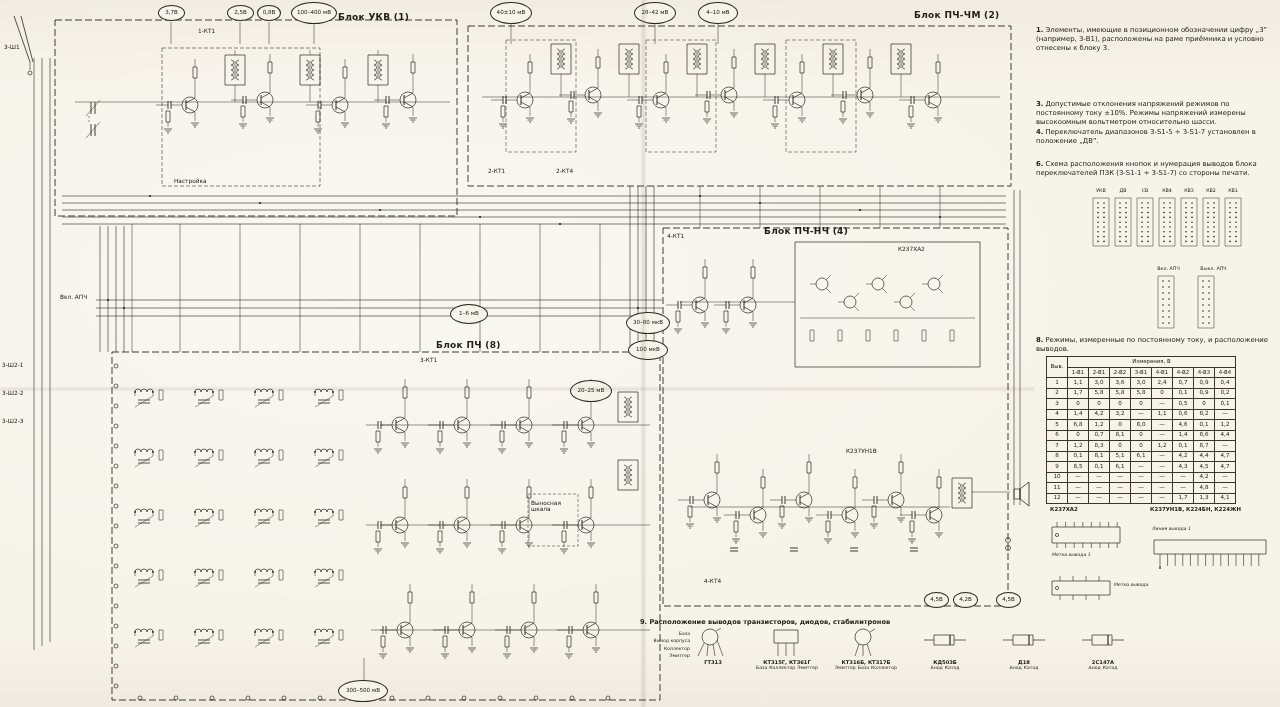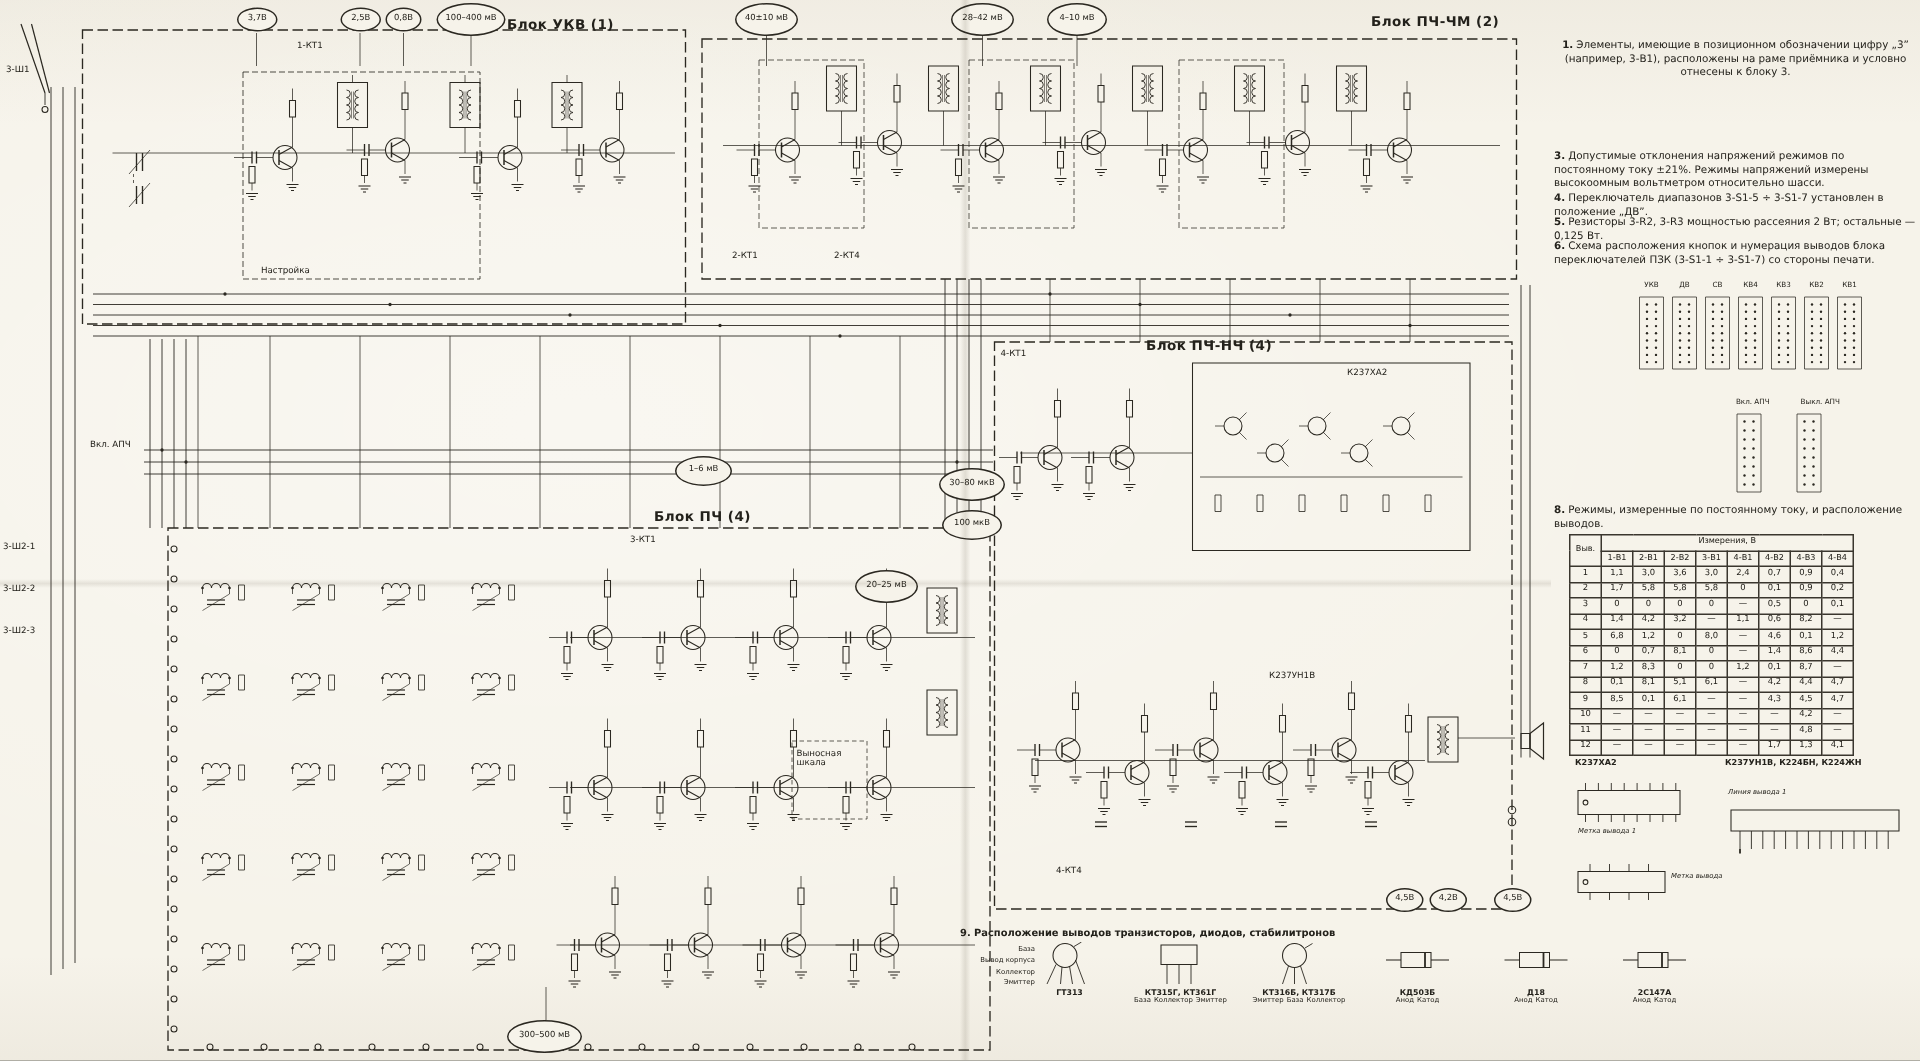--- a/index.html
+++ b/index.html
@@ -1084,21 +1084,21 @@
         <circle cx="464" cy="698" r="2" fill="none" stroke="#2b2821" stroke-width="0.7"></circle>
         <circle cx="500" cy="698" r="2" fill="none" stroke="#2b2821" stroke-width="0.7"></circle>
         <circle cx="536" cy="698" r="2" fill="none" stroke="#2b2821" stroke-width="0.7"></circle>
         <circle cx="572" cy="698" r="2" fill="none" stroke="#2b2821" stroke-width="0.7"></circle>
         <circle cx="608" cy="698" r="2" fill="none" stroke="#2b2821" stroke-width="0.7"></circle>
       </g>
     </svg>
   <div id="overlay">
       <div class="block-title" style="left: 338px; top: 12px;">Блок УКВ (1)</div>
       <div class="block-title" style="left: 914px; top: 10px;">Блок ПЧ-ЧМ (2)</div>
-      <div class="block-title" style="left: 436px; top: 340px;">Блок ПЧ (4)</div>
+      <div class="block-title" style="left: 436px; top: 340px;">Блок ПЧ (8)</div>
       <div class="block-title" style="left: 764px; top: 226px;">Блок ПЧ-НЧ (4)</div>
       <div class="badge" style="left: 158px; top: 5px; width: 27px; height: 16px;">3,7В</div>
       <div class="badge" style="left: 227px; top: 5px; width: 27px; height: 16px;">2,5В</div>
       <div class="badge" style="left: 257px; top: 5px; width: 24px; height: 16px;">0,8В</div>
       <div class="badge" style="left: 291px; top: 2px; width: 46px; height: 22px;">100–400 мВ</div>
       <div class="badge" style="left: 490px; top: 2px; width: 42px; height: 22px;">40±10 мВ</div>
       <div class="badge" style="left: 634px; top: 2px; width: 42px; height: 22px;">28–42 мВ</div>
       <div class="badge" style="left: 698px; top: 2px; width: 40px; height: 22px;">4–10 мВ</div>
       <div class="badge" style="left: 450px; top: 304px; width: 38px; height: 20px;">1–6 мВ</div>
       <div class="badge" style="left: 626px; top: 312px; width: 44px; height: 22px;">30–80 мкВ</div>
@@ -1118,24 +1118,23 @@
       <div class="stray" style="left: 60px; top: 294px; width: 30px;">Вкл. АПЧ</div>
       <div class="stray" style="left: 898px; top: 246px; width: 42px;">К237ХА2</div>
       <div class="stray" style="left: 846px; top: 448px; width: 46px;">К237УН1В</div>
       <div class="stray" style="left: 174px; top: 178px; width: 46px;">Настройка</div>
       <div class="stray" style="left: 531px; top: 500px; width: 44px;">Выносная шкала</div>
       <div class="stray" style="left: 2px; top: 362px; width: 32px;">3-Ш2-1</div>
       <div class="stray" style="left: 2px; top: 390px; width: 32px;">3-Ш2-2</div>
       <div class="stray" style="left: 2px; top: 418px; width: 32px;">3-Ш2-3</div>
     </div>
   <div id="notes-col">
-      <div class="note" style="top: 0px; text-align: center;"><span class="note-num">1.</span><span>Элементы, имеющие в позиционном обозначении цифру „3” (например, 3-В1), расположены на раме приёмника и условно отнесены к блоку 3.</span></div>
-      <div class="note" style="top: 74px;"><span class="note-num">3.</span><span>Допустимые отклонения напряжений режимов по постоянному току ±21%. Режимы напряжений измерены высокоомным вольтметром относительно шасси.</span></div>
+      <div class="note" style="top: 0px;"><span class="note-num">1.</span><span>Элементы, имеющие в позиционном обозначении цифру „3” (например, 3-В1), расположены на раме приёмника и условно отнесены к блоку 3.</span></div>
+      <div class="note" style="top: 74px;"><span class="note-num">3.</span><span>Допустимые отклонения напряжений режимов по постоянному току ±10%. Режимы напряжений измерены высокоомным вольтметром относительно шасси.</span></div>
       <div class="note" style="top: 102px;"><span class="note-num">4.</span><span>Переключатель диапазонов 3-S1-5 ÷ 3-S1-7 установлен в положение „ДВ”.</span></div>
-      <div class="note" style="top: 118px;"><span class="note-num">5.</span><span>Резисторы 3-R2, 3-R3 мощностью рассеяния 2 Вт; остальные — 0,125 Вт.</span></div>
       <div class="note" style="top: 134px;"><span class="note-num">6.</span><span>Схема расположения кнопок и нумерация выводов блока переключателей ПЗК (3-S1-1 ÷ 3-S1-7) со стороны печати.</span></div>
       <div class="note" style="top: 310px;"><span class="note-num">8.</span><span>Режимы, измеренные по постоянному току, и расположение выводов.</span></div>
     </div>
   <div id="band-switch">
       <div class="lbl" style="left: 0px; top: 0px; width: 22px;">УКВ</div>
       <div class="lbl" style="left: 22px; top: 0px; width: 22px;">ДВ</div>
       <div class="lbl" style="left: 44px; top: 0px; width: 22px;">СВ</div>
       <div class="lbl" style="left: 66px; top: 0px; width: 22px;">КВ4</div>
       <div class="lbl" style="left: 88px; top: 0px; width: 22px;">КВ3</div>
       <div class="lbl" style="left: 110px; top: 0px; width: 22px;">КВ2</div>

